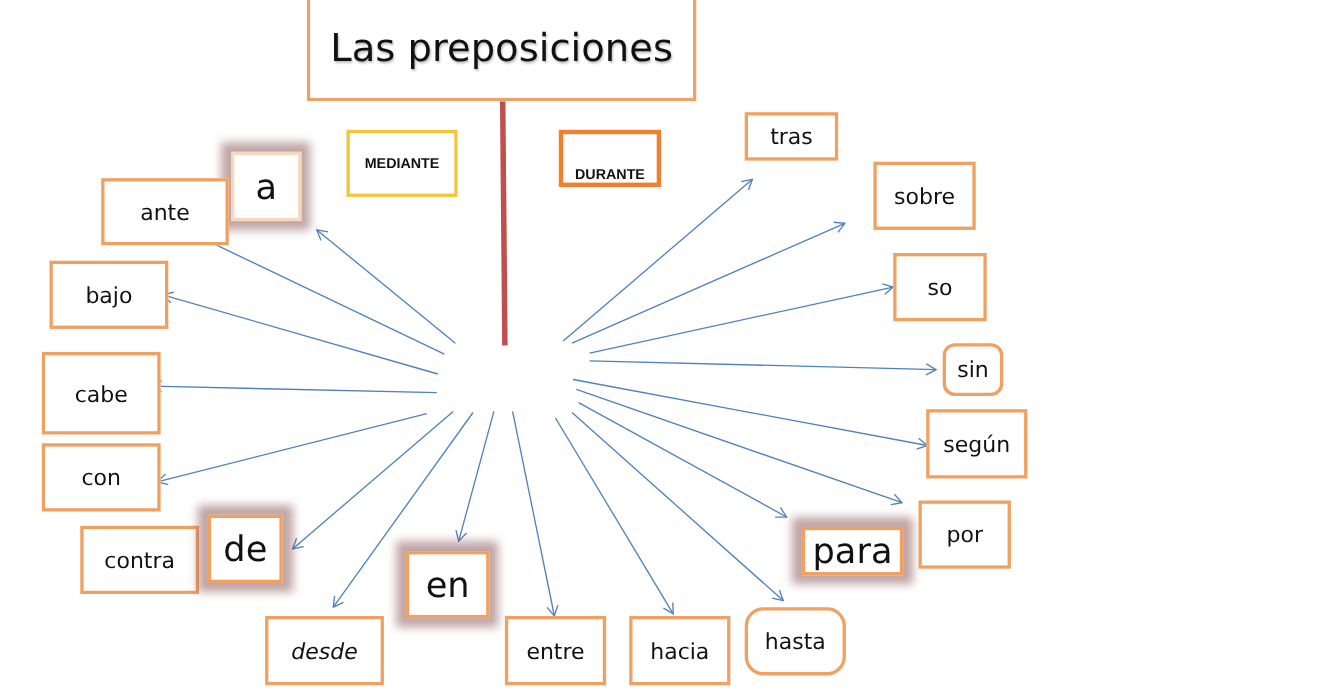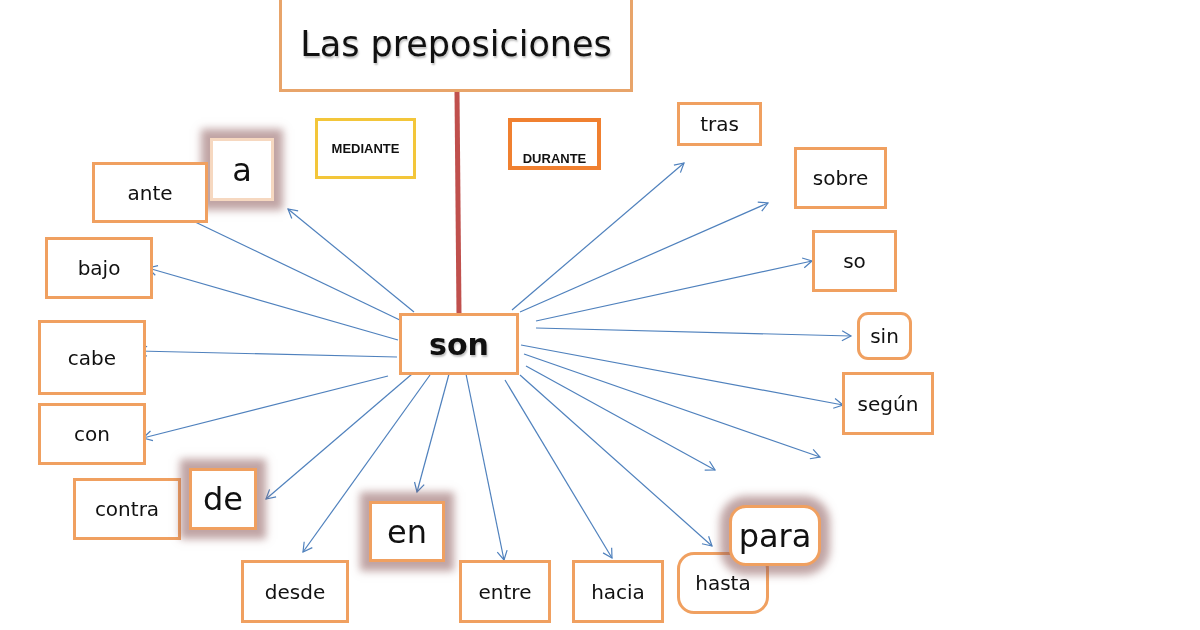--- a/index.html
+++ b/index.html
@@ -54,23 +54,20 @@
   </div>
 
   <div class="box mediante small-bold" style="left:315px;top:118px;width:101px;height:61px;">
     <span>MEDIANTE</span>
   </div>
 
   <div class="box durante small-bold" style="left:508px;top:118px;width:93px;height:52px;align-items:flex-end;">
     <span>DURANTE</span>
   </div>
 
-  <div class="box center" style="left:399px;top:313px;width:120px;height:62px;">
-    <span>son</span>
-  </div>
 
   <div class="box glow" style="left:210px;top:138px;width:64px;height:63px;border-color:#f6d8c0;">
     <span>a</span>
   </div>
   <div class="box" style="left:92px;top:162px;width:116px;height:61px;">
     <span>ante</span>
   </div>
   <div class="box" style="left:45px;top:237px;width:108px;height:62px;">
     <span>bajo</span>
   </div>
@@ -79,37 +76,40 @@
   </div>
   <div class="box" style="left:38px;top:403px;width:108px;height:62px;">
     <span>con</span>
   </div>
   <div class="box" style="left:45px;top:478px;width:108px;height:62px;margin-left:28px;">
     <span>contra</span>
   </div>
   <div class="box glow" style="left:189px;top:468px;width:68px;height:62px;">
     <span>de</span>
   </div>
-  <div class="box" style="left:241px;top:560px;width:108px;height:63px;">
+  <div class="box" style="left:241px;top:560px;width:108px;height:63px;font-style:italic;">
     <span>desde</span>
   </div>
   <div class="box glow" style="left:369px;top:501px;width:76px;height:61px;">
     <span>en</span>
   </div>
   <div class="box" style="left:459px;top:560px;width:92px;height:63px;">
     <span>entre</span>
   </div>
   <div class="box" style="left:572px;top:560px;width:92px;height:63px;">
     <span>hacia</span>
   </div>
   <div class="box" style="left:677px;top:552px;width:92px;height:62px;border-radius:17px;">
     <span>hasta</span>
   </div>
-  <div class="box glow" style="left:729px;top:505px;width:92px;height:61px;border-radius:17px;">
+  <div class="box glow" style="left:729px;top:479px;width:92px;height:44px;">
     <span>para</span>
+  </div>
+  <div class="box" style="left:835px;top:455px;width:84px;height:62px;">
+    <span>por</span>
   </div>
   <div class="box" style="left:842px;top:372px;width:92px;height:63px;">
     <span>según</span>
   </div>
   <div class="box" style="left:857px;top:312px;width:55px;height:48px;border-radius:11px;">
     <span>sin</span>
   </div>
   <div class="box" style="left:812px;top:230px;width:85px;height:62px;">
     <span>so</span>
   </div>

